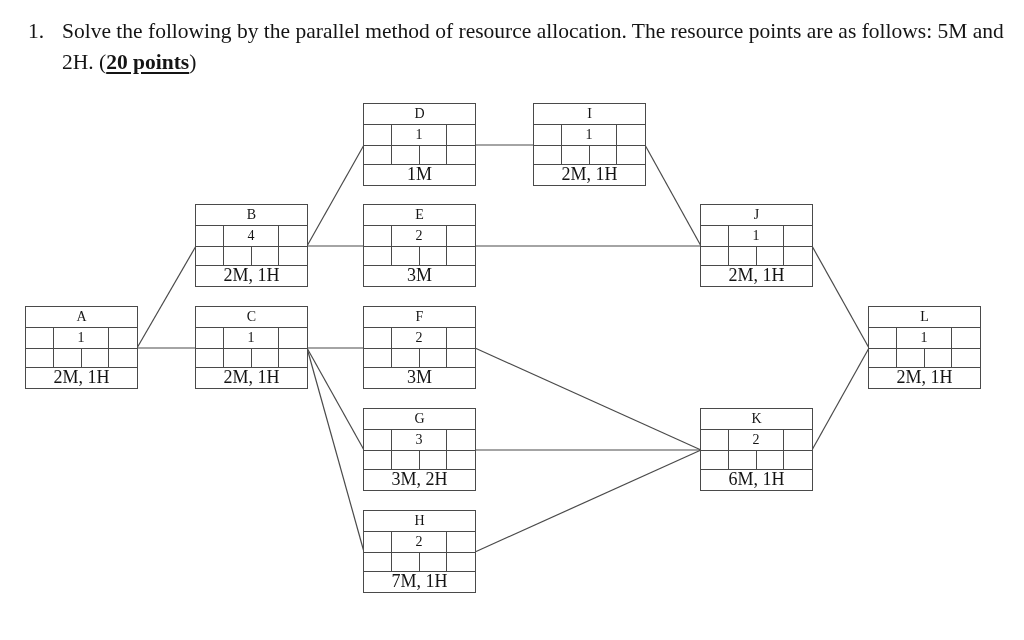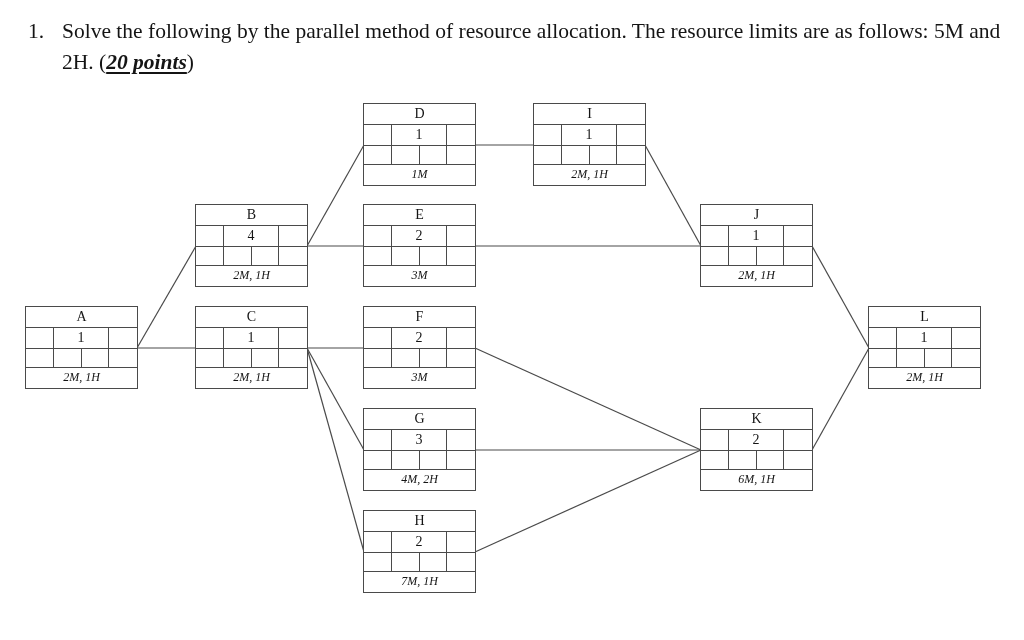--- a/index.html
+++ b/index.html
@@ -21,21 +21,20 @@
     flex: 0 0 34px;
   }
   .problem .ptext {
     width: 950px;
   }
   .problem .pts {
     font-weight: bold;
     text-decoration: underline;
     text-decoration-thickness: 1.5px;
     text-underline-offset: 3px;
-    font-style: italic;
   }
   .diagram {
     position: absolute;
     left: 0; top: 0; width: 1024px; height: 640px;
   }
   .diagram svg {
     position: absolute;
     left: 0; top: 0;
   }
   .node {
@@ -49,37 +48,37 @@
     font-size: 14px;
   }
   .node .r {
     box-sizing: border-box;
     border-bottom: 1px solid #4a4a4a;
     display: flex;
   }
   .node .r1 { height: 21px; line-height: 20px; justify-content: center; }
   .node .r2 { height: 21px; line-height: 20px; }
   .node .r3 { height: 19px; }
-  .node .r4 { flex: 1; border-bottom: none; line-height: 19px; justify-content: center; font-size: 12px; font-style: italic; }
+  .node .r4 { flex: 1; border-bottom: none; line-height: 19px; justify-content: center; font-size: 18px; }
   .node .c {
     box-sizing: border-box;
     height: 100%;
   }
   .node .r2 .cl { width: 25%; border-right: 1px solid #4a4a4a; }
   .node .r2 .cm { width: 50%; border-right: 1px solid #4a4a4a; text-align: center; }
   .node .r2 .cr { width: 25%; }
   .node .r3 .q { width: 25%; border-right: 1px solid #4a4a4a; }
   .node .r3 .q:last-child { border-right: none; }
 </style>
 </head>
 <body>
 
 <div class="problem">
   <span class="num">1.</span>
-  <span class="ptext"><span>Solve the following by the parallel method of resource allocation. The resource limits are as</span>
+  <span class="ptext"><span>Solve the following by the parallel method of resource allocation. The resource points are as</span>
     <span>follows: 5M and 2H. (</span><span class="pts">20 points</span><span>)</span></span>
 </div>
 
 <div class="diagram">
   <svg id="edges-svg" width="1024" height="640">
       <line x1="137" y1="348" x2="196" y2="246" stroke="#4a4a4a" stroke-width="1.2"></line>
       <line x1="137" y1="348" x2="196" y2="348" stroke="#4a4a4a" stroke-width="1.2"></line>
       <line x1="307" y1="246" x2="364" y2="145" stroke="#4a4a4a" stroke-width="1.2"></line>
       <line x1="307" y1="246" x2="364" y2="246" stroke="#4a4a4a" stroke-width="1.2"></line>
       <line x1="307" y1="348" x2="364" y2="348" stroke="#4a4a4a" stroke-width="1.2"></line>
@@ -191,21 +190,21 @@
       <span class="c cl"></span>
       <span class="c cm dur">3</span>
       <span class="c cr"></span>
     </div>
     <div class="r r3">
       <span class="c q"></span>
       <span class="c q"></span>
       <span class="c q"></span>
       <span class="c q"></span>
     </div>
-    <div class="r r4 res">4M, 2H</div>
+    <div class="r r4 res">3M, 2H</div>
   </div>
       <div class="node" style="left: 363px; top: 510px; width: 113px; height: 83px;">
     <div class="r r1 letter">H</div>
     <div class="r r2">
       <span class="c cl"></span>
       <span class="c cm dur">2</span>
       <span class="c cr"></span>
     </div>
     <div class="r r3">
       <span class="c q"></span>

